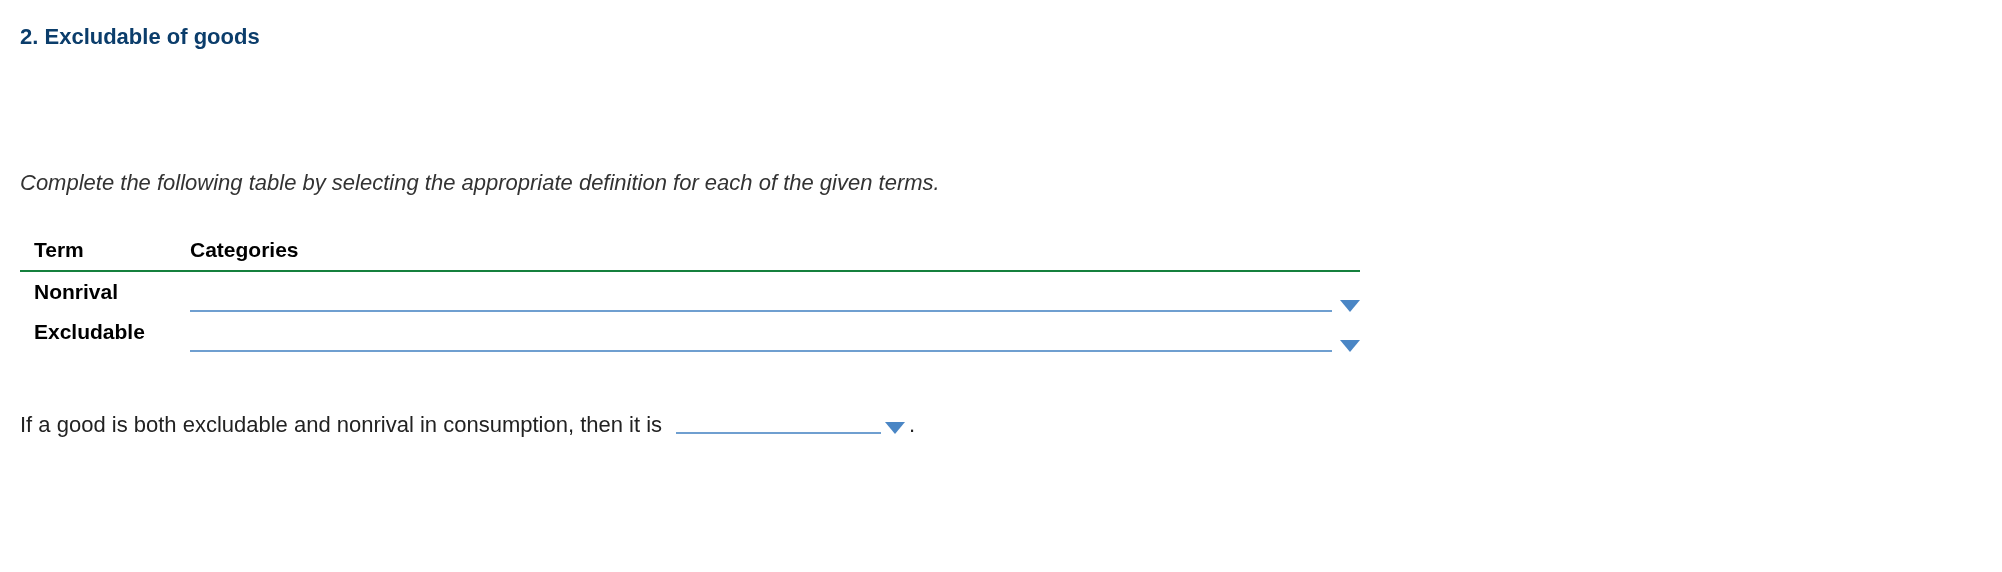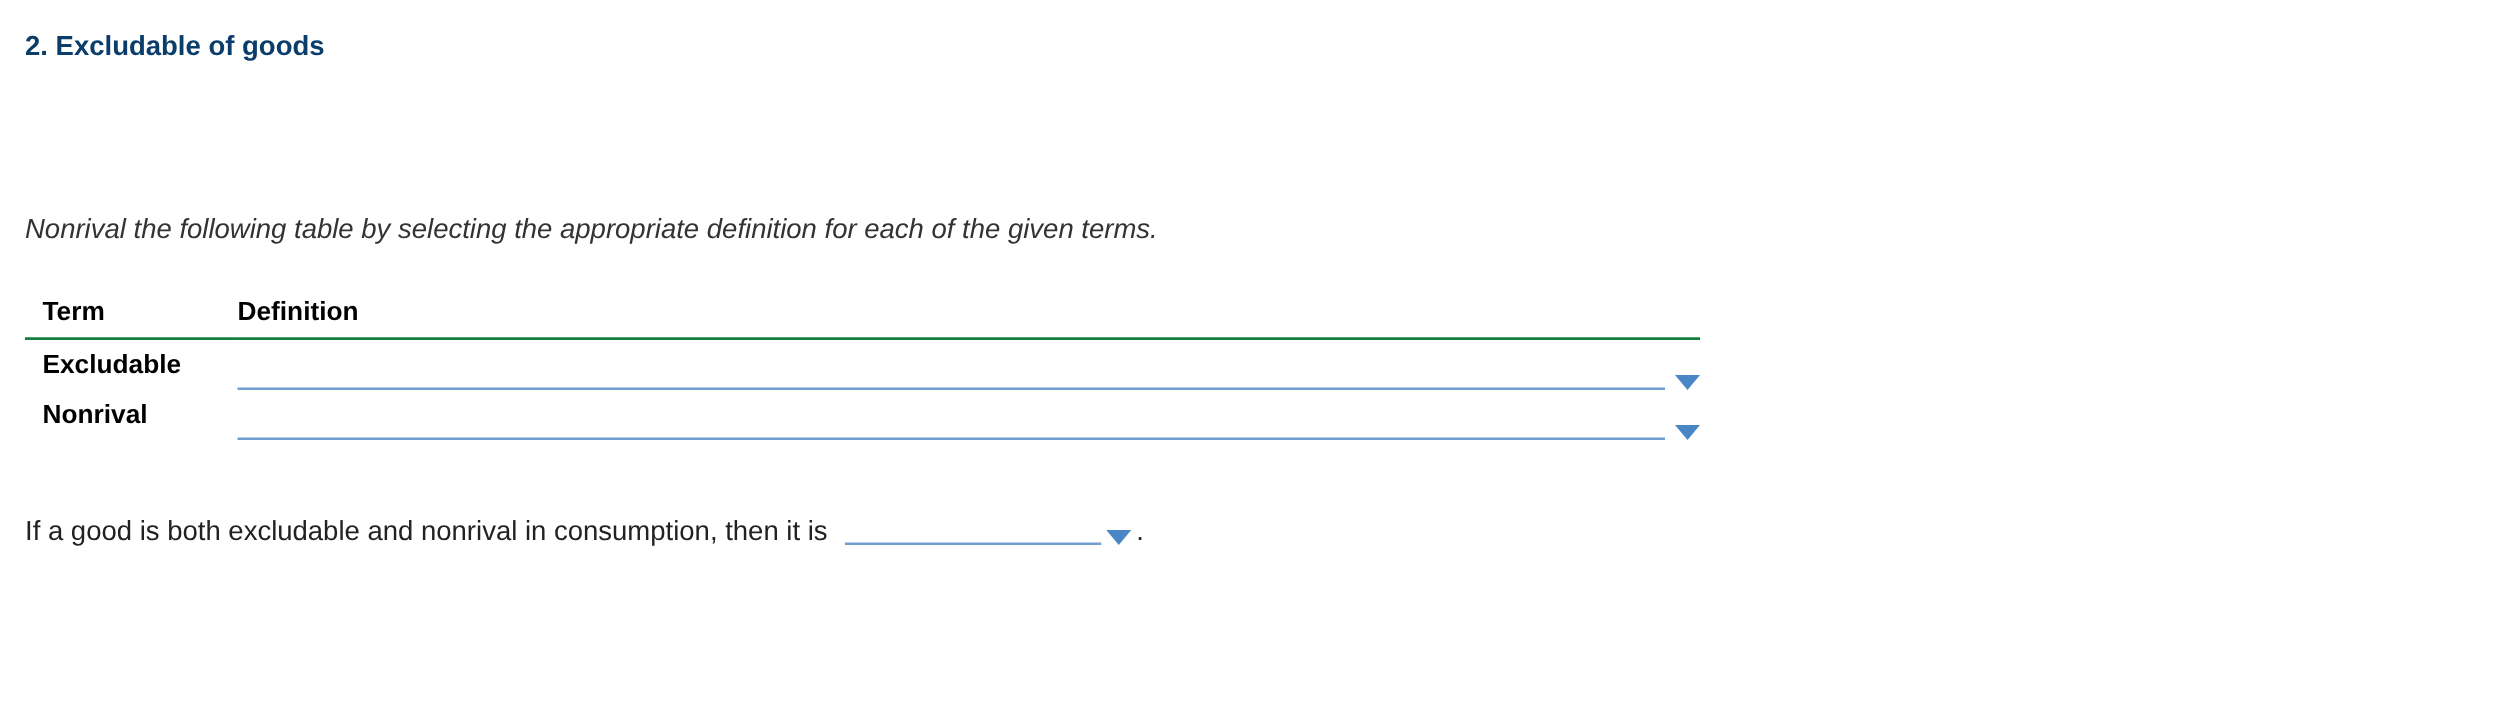--- a/index.html
+++ b/index.html
@@ -64,21 +64,21 @@
       border-bottom: 2px solid #6f9fd0;
       height: 22px;
     }
     .caret {
       margin-left: 8px;
     }
     .caret svg { display: block; }
 
     .sentence-row {
       display: flex;
-      align-items: center;
+      align-items: flex-start;
       flex-wrap: wrap;
       gap: 4px;
       font-size: 22px;
       color: #222;
     }
     .inline-dd {
       display: inline-flex;
       align-items: flex-end;
       cursor: pointer;
       margin-left: 10px;
@@ -89,45 +89,45 @@
     .inline-dd .caret { margin-left: 4px; }
   </style>
 </head>
 <body>
 
 <div class="title">
   <span>2.</span>
   <span>Excludable of goods</span>
 </div>
 
-<p class="instr">Nonrival the following table by selecting the appropriate definition for each of the given terms.</p>
+<p class="instr">Complete the following table by selecting the appropriate definition for each of the given terms.</p>
 
 <table class="tbl">
   <thead>
     <tr>
       <th>Term</th>
-      <th class="defh">Definition</th>
+      <th class="defh">Categories</th>
     </tr>
   </thead>
   <tbody>
     <tr>
-      <td class="term">Excludable</td>
+      <td class="term">Nonrival</td>
       <td class="dd">
         <div class="dropdown">
           <div class="dd-line"></div>
           <span class="caret">
             <svg width="20" height="12" viewBox="0 0 20 12">
                 <polygon points="0,0 20,0 10,12" fill="#4a86c5"></polygon>
               </svg>
           </span>
         </div>
       </td>
     </tr>
     <tr>
-      <td class="term">Nonrival</td>
+      <td class="term">Excludable</td>
       <td class="dd">
         <div class="dropdown">
           <div class="dd-line"></div>
           <span class="caret">
             <svg width="20" height="12" viewBox="0 0 20 12">
                 <polygon points="0,0 20,0 10,12" fill="#4a86c5"></polygon>
               </svg>
           </span>
         </div>
       </td>

